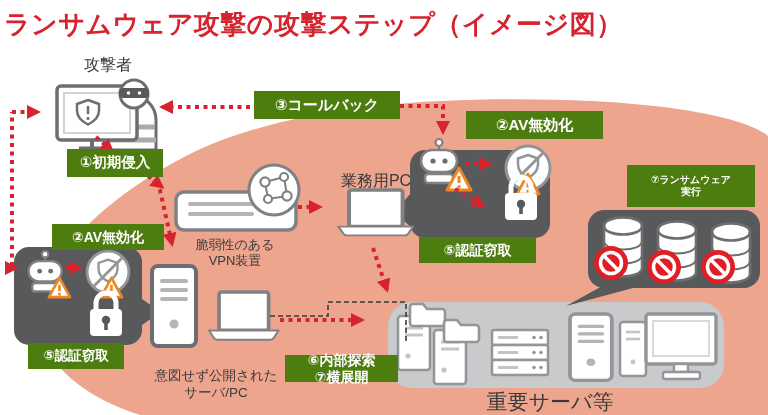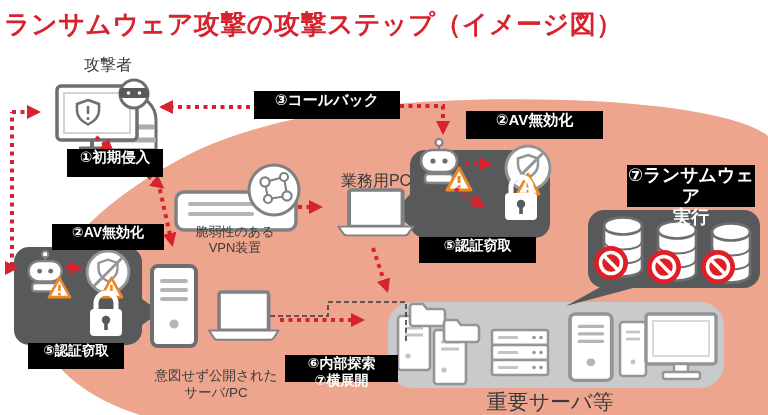--- a/index.html
+++ b/index.html
@@ -3,22 +3,22 @@
 <meta charset="utf-8">
 <style>
   html,body{margin:0;padding:0;background:#fff;}
   #stage{position:relative;width:768px;height:415px;background:#fff;overflow:hidden;
          font-family:"Liberation Sans","DejaVu Sans",sans-serif;}
   #stage svg{position:absolute;left:0;top:0;z-index:1;}
   .abs{position:absolute;z-index:2;}
   .ttl{left:4px;top:7px;width:640px;font-size:26px;font-weight:bold;color:#D7232E;
        letter-spacing:0.5px;white-space:nowrap;}
   .cap{color:#3b3b3b;text-align:center;line-height:1.25;}
-  .rlabel{background:#000000;color:#fff;font-weight:bold;display:flex;flex-direction:column;
-          align-items:center;text-align:center;line-height:1.18;}
+  .rlabel{background:#4d7c0f;color:#fff;font-weight:bold;display:flex;flex-direction:column;
+          align-items:center;justify-content:center;text-align:center;line-height:1.18;}
 </style>
 </head>
 <body>
 
 <div id="stage">
 
 <svg width="768" height="415" viewBox="0 0 768 415">
   <defs>
     <marker id="ah" markerUnits="userSpaceOnUse" markerWidth="16" markerHeight="14" refX="11" refY="7" orient="auto">
       <path d="M0,0 L14,7 L0,14 Z" fill="#D7232E"></path>
@@ -269,39 +269,39 @@
 </div>
 
 <div class="abs rlabel" style="left:466px;top:111px;width:137px;height:28px;font-size:15px;">
   <span>②AV無効化</span>
 </div>
 
 <div class="abs rlabel" style="left:419px;top:237px;width:117px;height:26px;font-size:14px;">
   <span>⑤認証窃取</span>
 </div>
 
-<div class="abs rlabel" style="left:627px;top:165px;width:128px;height:42px;font-size:18px;">
+<div class="abs rlabel" style="left:627px;top:165px;width:128px;height:42px;font-size:10px;">
   <span>⑦ランサムウェア</span>
   <span>実行</span>
 </div>
 
 <div class="abs rlabel" style="left:52px;top:224px;width:112px;height:26px;font-size:14px;">
   <span>②AV無効化</span>
 </div>
 
 <div class="abs rlabel" style="left:28px;top:343px;width:96px;height:26px;font-size:13.5px;">
   <span>⑤認証窃取</span>
 </div>
 
 <div class="abs rlabel" style="left:285px;top:355px;width:113px;height:27px;font-size:14px;">
   <span>⑥内部探索</span>
   <span>⑦横展開</span>
 </div>
 
-<div class="abs cap" style="left:156px;top:224px;width:158px;font-size:13px;">
+<div class="abs cap" style="left:156px;top:237px;width:158px;font-size:13px;">
   <div>脆弱性のある</div>
   <div>VPN装置</div>
 </div>
 
 <div class="abs cap" style="left:317px;top:171px;width:118px;font-size:16px;">業務用PC</div>
 
 <div class="abs cap" style="left:130px;top:345px;width:172px;font-size:13.5px;margin-top:23px;">
   <div>意図せず公開された</div>
   <div>サーバ/PC</div>
 </div>

